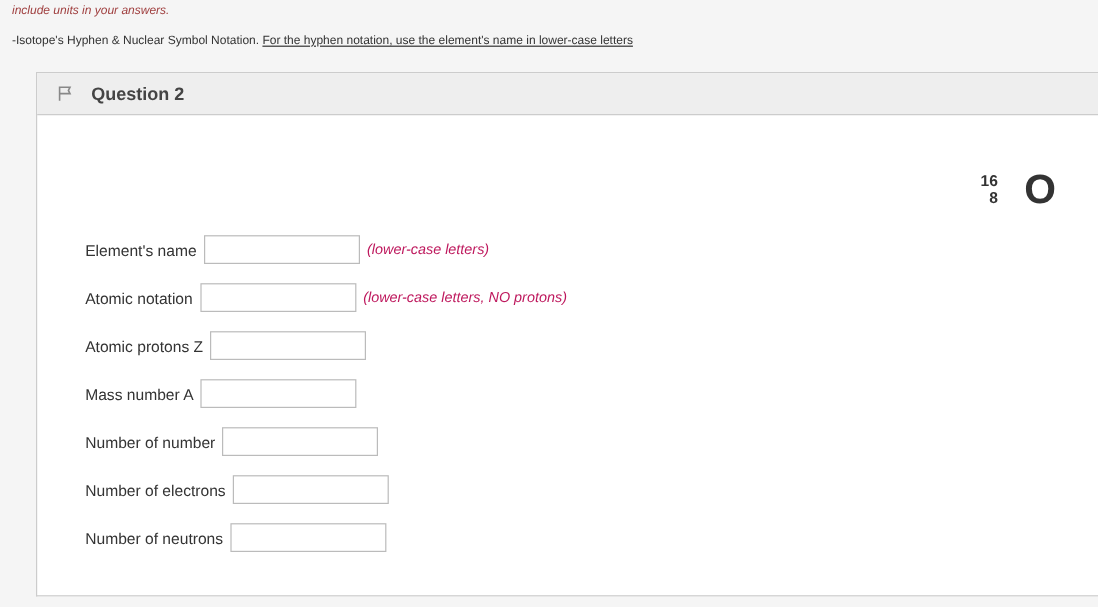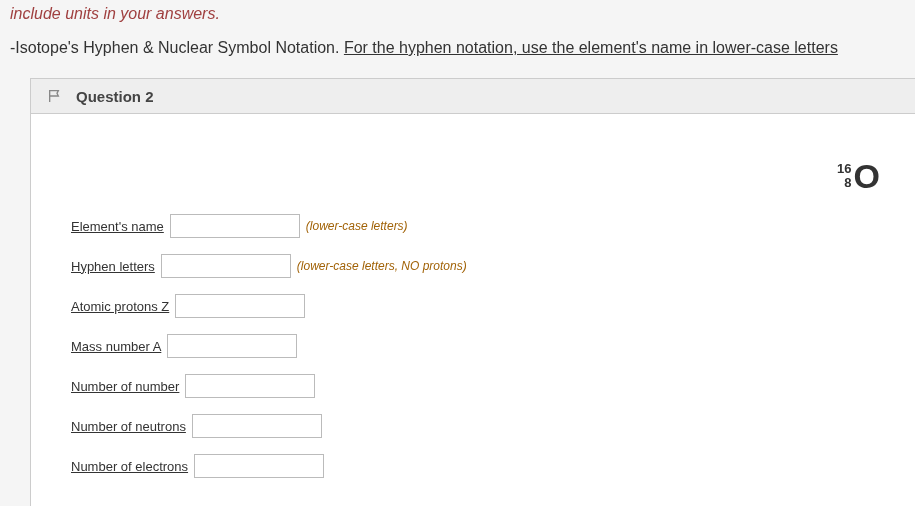--- a/index.html
+++ b/index.html
@@ -7,21 +7,21 @@
   font-family: Arial, Helvetica, sans-serif;
   background: #f5f5f5;
   color: #333;
   width: 915px;
   height: 506px;
   overflow: hidden;
   position: relative;
 }
 .instructions {
   padding: 2px 10px 8px 10px;
-  font-size: 16px;
+  font-size: 10px;
   line-height: 1.5;
 }
 .instructions .line1 {
   color: #a04040;
   font-style: italic;
   font-weight: 500;
 }
 .instructions .line2 {
   color: #333;
   margin-top: 10px;
@@ -60,20 +60,21 @@
   position: relative;
   padding: 40px 40px 20px 40px;
   min-height: 390px;
 }
 .nuclear-symbol {
   position: absolute;
   top: 45px;
   right: 35px;
   display: flex;
   align-items: center;
+  gap: 20px;
 }
 .nuclear-nums {
   display: flex;
   flex-direction: column;
   align-items: flex-end;
   font-size: 13px;
   font-weight: bold;
   line-height: 1.1;
   margin-right: 2px;
 }
@@ -87,34 +88,33 @@
 }
 .form-row {
   display: flex;
   align-items: center;
   margin-bottom: 16px;
   font-size: 13px;
   color: #333;
 }
 .form-row label {
   white-space: nowrap;
-  text-decoration: underline;
 }
 .form-row input {
   border: 1px solid #bbb;
   height: 24px;
   padding: 2px 6px;
   font-size: 13px;
   background: #fff;
   margin: 0 6px;
   width: 130px;
 }
 .hint {
   font-style: italic;
-  color: #a16207;
+  color: #be185d;
   font-size: 12px;
 }
 </style>
 </head>
 <body>
 
 <div class="instructions">
   <div class="line1">
     <span>include units in your answers.</span>
   </div>
@@ -145,45 +145,45 @@
 
     <div class="form-rows">
 
       <div class="form-row">
         <label>Element's name</label>
         <input type="text" value="" style="">
         <span class="hint">(lower-case letters)</span>
       </div>
 
       <div class="form-row">
-        <label>Hyphen letters</label>
+        <label>Atomic notation</label>
         <input type="text" value="" style="">
         <span class="hint">(lower-case letters, NO protons)</span>
       </div>
 
       <div class="form-row">
         <label>Atomic protons Z</label>
         <input type="text" value="" style="">
       </div>
 
       <div class="form-row">
         <label>Mass number A</label>
         <input type="text" value="" style="">
       </div>
 
       <div class="form-row">
         <label>Number of number</label>
         <input type="text" value="" style="">
       </div>
 
       <div class="form-row">
-        <label>Number of neutrons</label>
+        <label>Number of electrons</label>
         <input type="text" value="" style="">
       </div>
 
       <div class="form-row">
-        <label>Number of electrons</label>
+        <label>Number of neutrons</label>
         <input type="text" value="" style="">
       </div>
 
     </div>
   </div>
 </div>
 
 </body></html>

